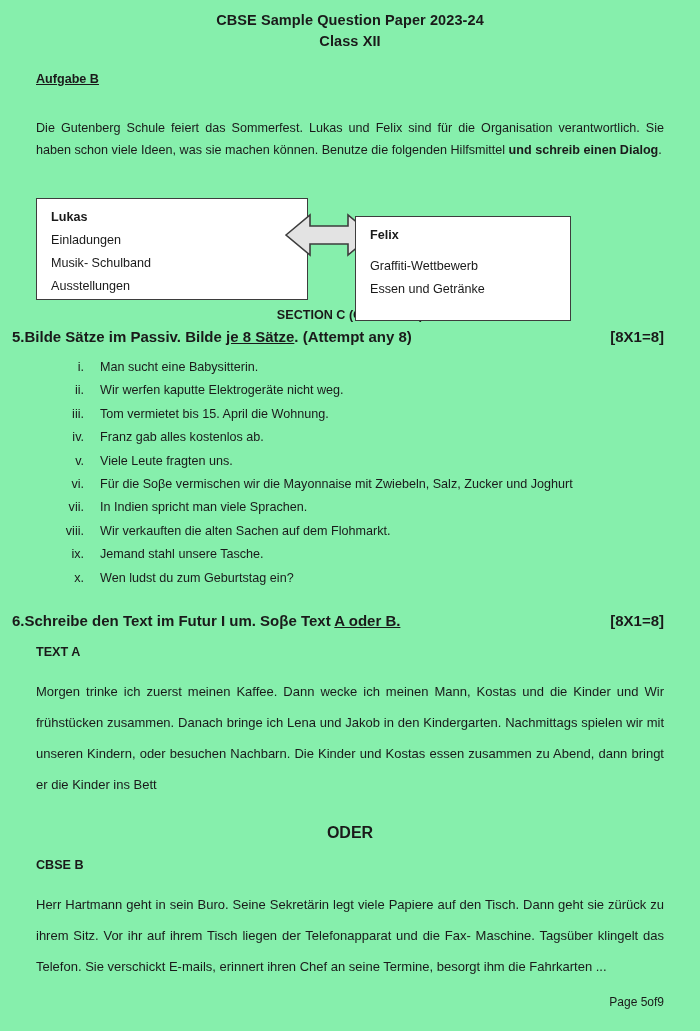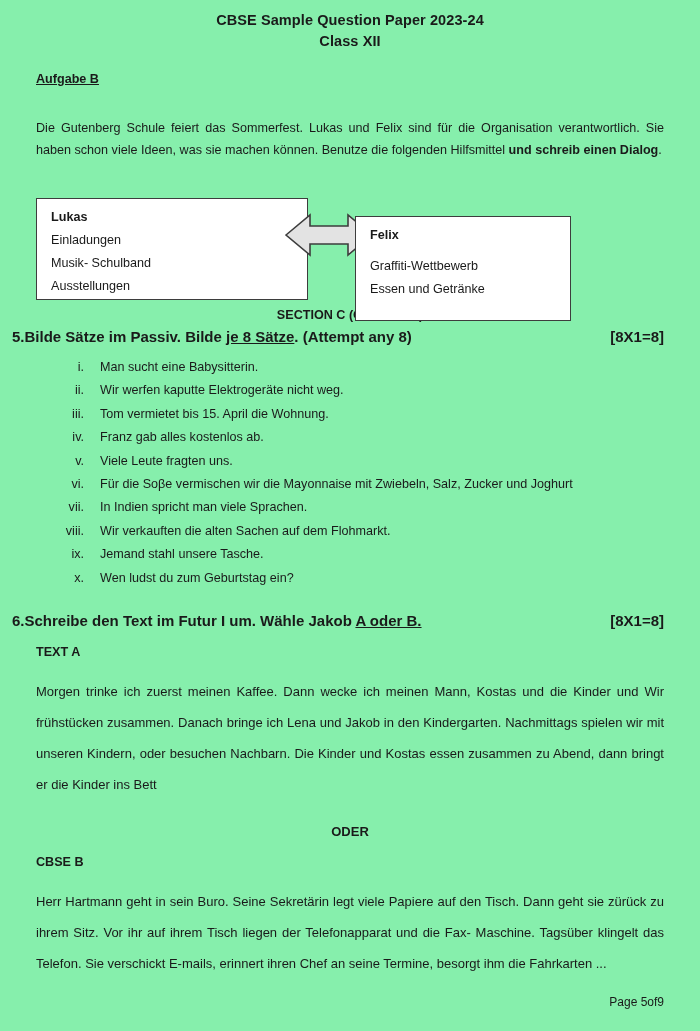--- a/index.html
+++ b/index.html
@@ -129,21 +129,21 @@
   .passage {
     font-size: 13px;
     line-height: 31px;
     margin-top: 17px;
     text-align: justify;
     text-justify: inter-word;
   }
   .oder {
     text-align: center;
     font-weight: bold;
-    font-size: 13px;
+    font-size: 16px;
     margin-top: 24px;
   }
   .footer {
     position: absolute;
     right: 36px;
     bottom: 22px;
     font-size: 12px;
   }
 </style>
 </head>
@@ -208,21 +208,21 @@
       <li><span class="num">vi.</span><span>Für die Soβe vermischen wir die Mayonnaise mit  Zwiebeln, Salz, Zucker und Joghurt</span></li>
       <li><span class="num">vii.</span><span>In Indien spricht man viele Sprachen.</span></li>
       <li><span class="num">viii.</span><span>Wir verkauften die alten Sachen auf dem Flohmarkt.</span></li>
       <li><span class="num">ix.</span><span>Jemand stahl unsere Tasche.</span></li>
       <li><span class="num">x.</span><span>Wen ludst du zum Geburtstag ein?</span></li>
     </ol>
   </div>
 
   <div style="margin:22px 36px 0 12px;">
     <div class="q-row q6-row">
-      <div class="q-text"><span>6.</span><span>Schreibe den Text im Futur I um. Wähle Jakob </span><u> A oder B.</u></div>
+      <div class="q-text"><span>6.</span><span>Schreibe den Text im Futur I um. Soβe Text </span><u> A oder B.</u></div>
       <div class="marks">[8X1=8]</div>
     </div>
   </div>
 
   <div class="block">
     <div class="text-label">TEXT A</div>
     <div class="passage">Morgen trinke ich zuerst meinen Kaffee.  Dann wecke ich meinen Mann, Kostas und die Kinder und Wir frühstücken zusammen. Danach bringe ich  Lena und Jakob in den Kindergarten. Nachmittags spielen wir mit unseren Kindern, oder besuchen Nachbarn. Die Kinder und Kostas essen zusammen zu Abend, dann bringt er die Kinder ins Bett</div>
 
     <div class="oder">ODER</div>
 

